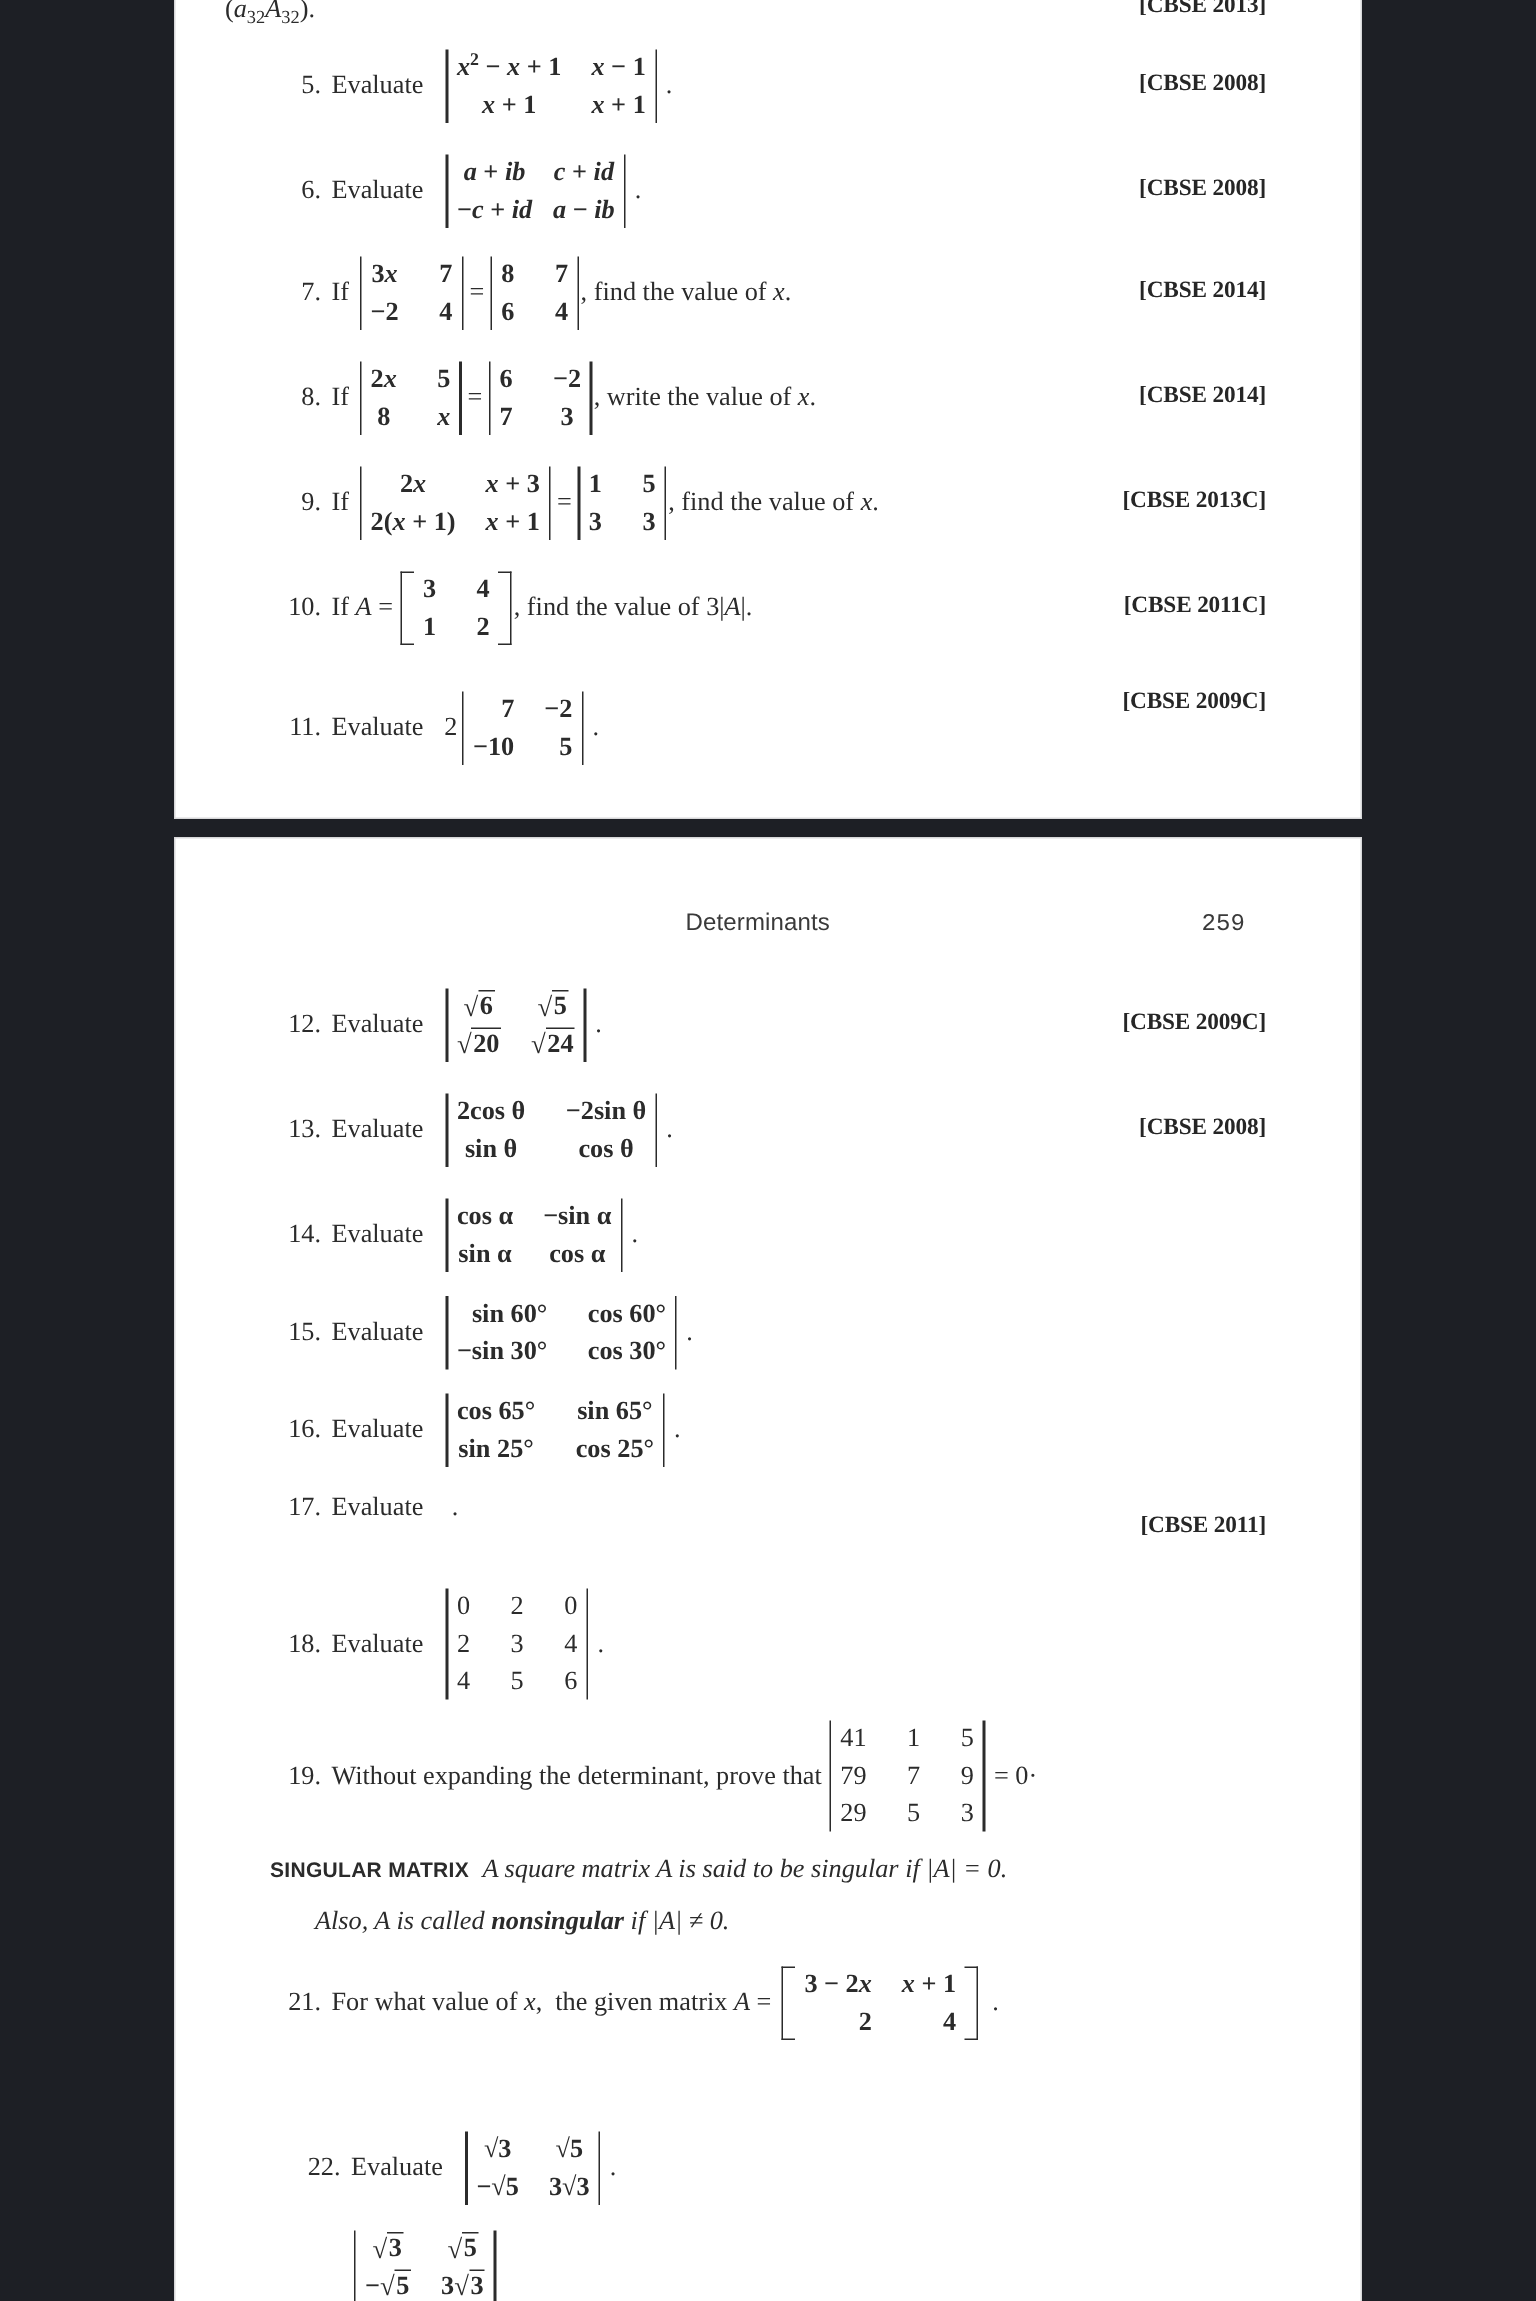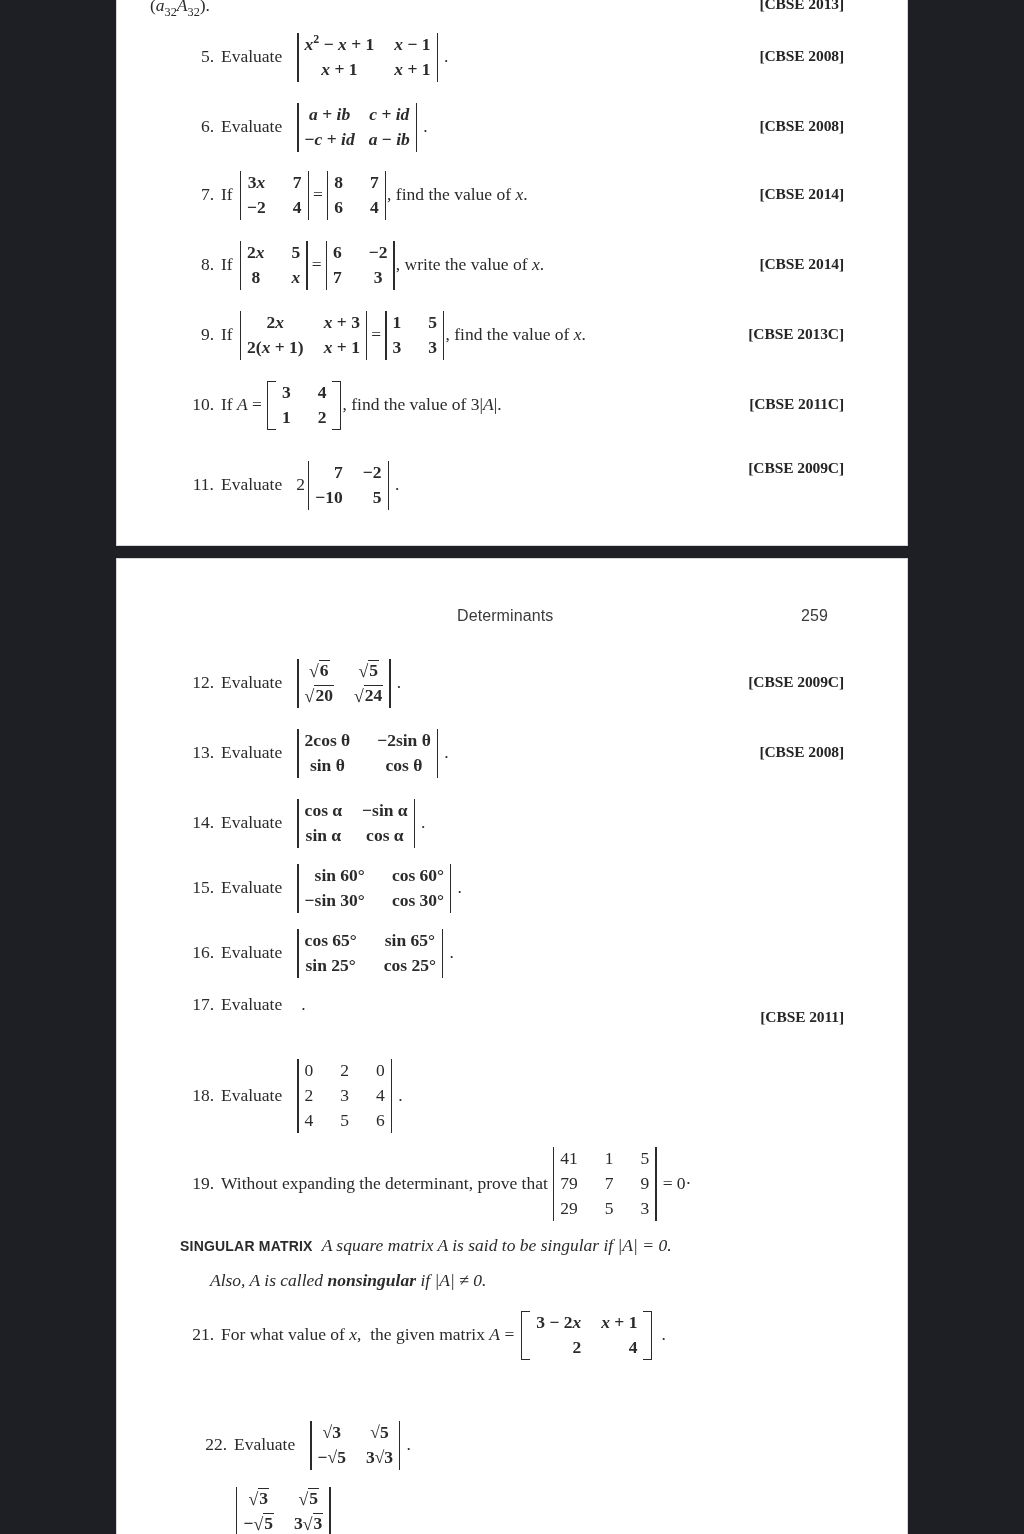--- a/index.html
+++ b/index.html
@@ -34,21 +34,21 @@
     left: 0; right: 0;
     display: flex;
     justify-content: center;
     align-items: baseline;
     font-family: "Liberation Sans", "DejaVu Sans", sans-serif;
     font-size: 16px;
     color: #3a3a3a;
     letter-spacing: .1px;
   }
   .running-head .rh-title { position: absolute; left: 340px; }
-  .running-head .rh-page  { position: absolute; left: 684px; font-size: 16px; }
+  .running-head .rh-page  { position: absolute; left: 684px; font-size: 16px; font-family: Liberation Mono, monospace; }
 
   
   .q {
     position: absolute;
     display: flex;
     align-items: center;
     font-size: 17.5px;
     line-height: 1.25;
   }
   .q-num {

